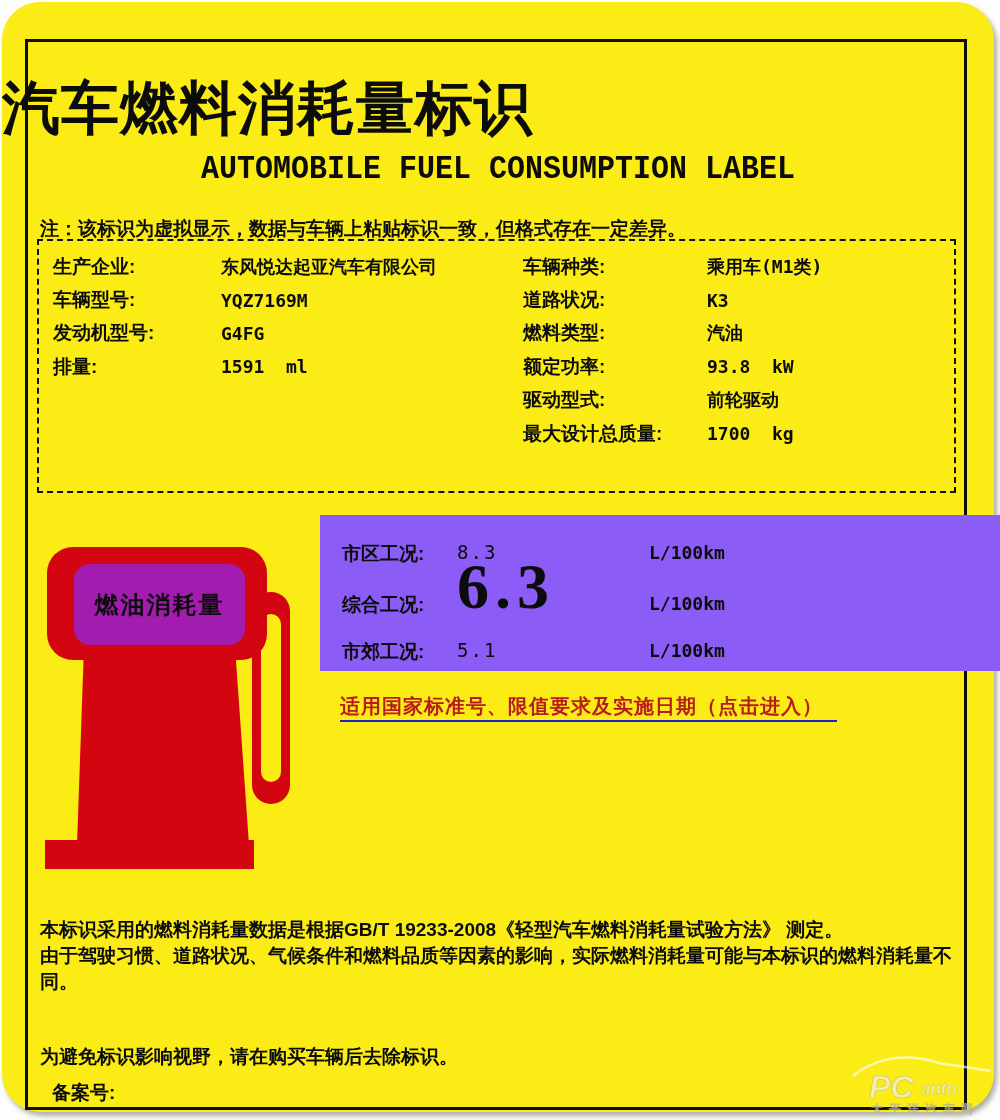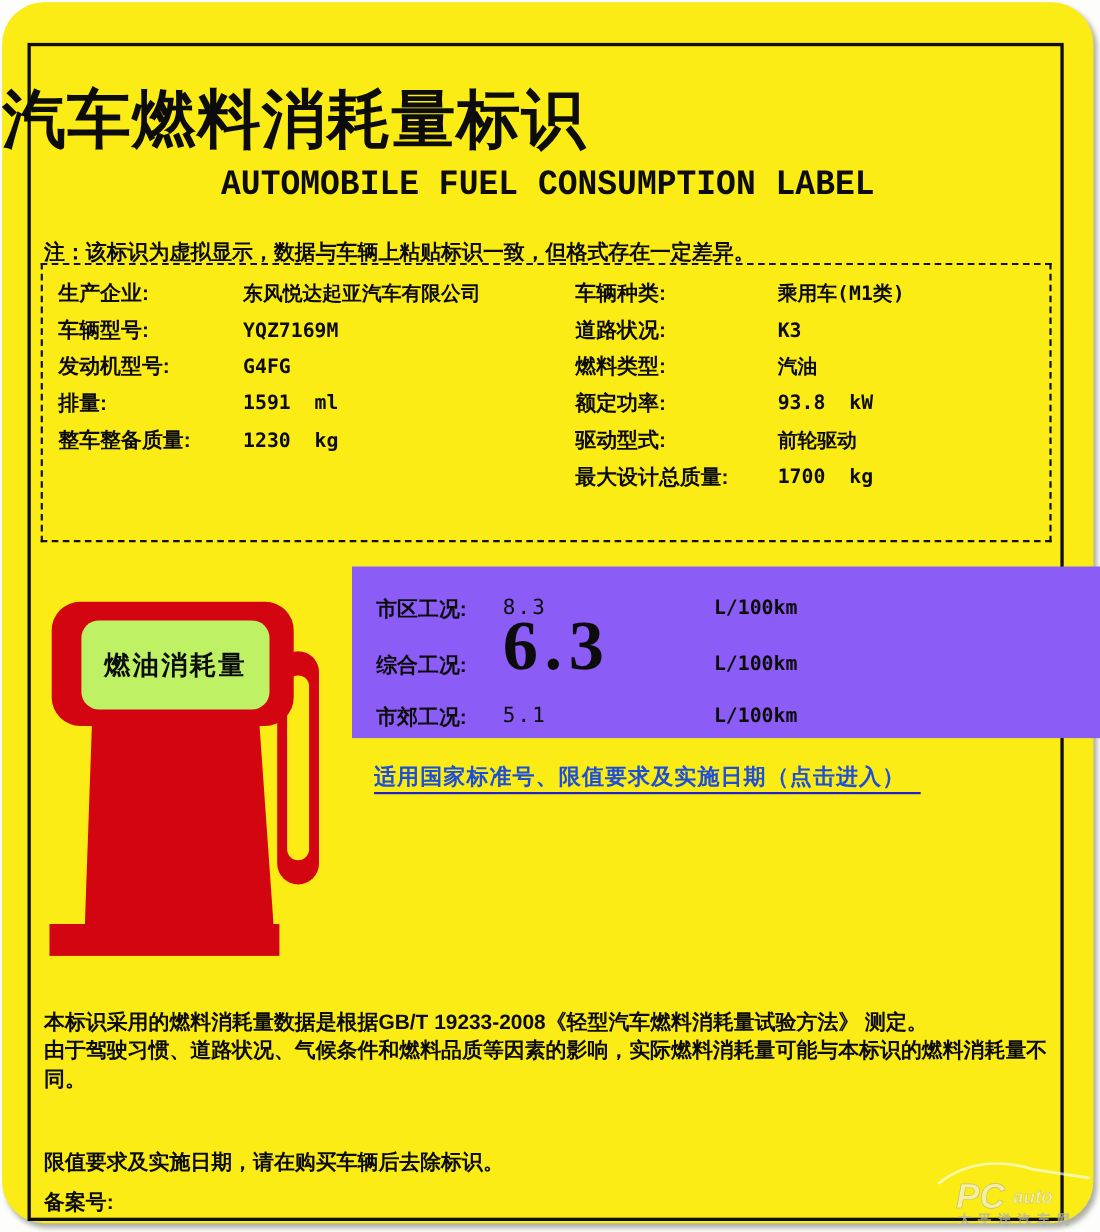--- a/index.html
+++ b/index.html
@@ -24,45 +24,45 @@
   .info-col{position:absolute;top:9px;}
   .col-left{left:14px;width:450px;}
   .col-right{left:484px;width:430px;}
   .info-row{height:33.4px;display:flex;align-items:center;font-size:19px;font-weight:bold;}
   .col-left .lbl{width:168px;flex:none;}
   .col-right .lbl{width:184px;flex:none;}
   .info-row .val{font-family:"DejaVu Sans Mono",monospace;font-size:18px;font-weight:bold;white-space:pre;}
   
   .pump{position:absolute;left:45px;top:545px;width:250px;height:325px;}
   .pump .head{position:absolute;left:0;top:0;width:220px;height:113px;background:#d20510;border-radius:26px;}
-  .pump .screen{position:absolute;left:27px;top:17px;width:171px;height:81px;background:#bef264;
+  .pump .screen{position:absolute;left:27px;top:17px;width:171px;height:81px;background:#a21caf;
                 border-radius:16px;display:flex;align-items:center;justify-content:center;}
   .pump .screen span{font-size:24px;font-weight:bold;letter-spacing:2px;}
   .pump .hose{position:absolute;left:205px;top:45px;width:38px;height:212px;background:#d20510;border-radius:19px;}
   .pump .hose-inner{position:absolute;left:9px;top:22px;width:20px;height:168px;background:#fbec15;border-radius:10px;}
   .pump .body-col{position:absolute;left:30px;top:103px;width:172px;height:195px;background:#d20510;
                   clip-path:polygon(4% 0,92% 0,100% 100%,0 100%);}
   .pump .base{position:absolute;left:-2px;top:293px;width:209px;height:29px;background:#d20510;}
   
   .white-box{position:absolute;left:318px;top:513px;width:755px;height:156px;background:#8b5cf6;}
   .c-lbl{position:absolute;left:22px;font-size:19px;font-weight:bold;}
   .c-val{position:absolute;left:137px;font-family:"DejaVu Sans Mono",monospace;
          font-size:19px;font-weight:normal;letter-spacing:2px;}
   .c-unit{position:absolute;left:329px;font-family:"DejaVu Sans Mono",monospace;
           font-size:18px;font-weight:bold;}
   .big-val{position:absolute;left:137px;top:40px;font-family:Liberation Serif, serif;
            font-size:64px;font-weight:bold;letter-spacing:6px;line-height:64px;text-align:center;}
   
   .std-link{position:absolute;left:338px;top:691px;font-size:20px;font-weight:bold;
-            color:#1d4ed8;text-decoration:none;border-bottom:2px solid #2222cc;
+            color:#b91c1c;text-decoration:none;border-bottom:2px solid #2222cc;
             padding-right:14px;letter-spacing:1px;}
   
   .notes{position:absolute;left:38px;top:915px;width:922px;font-size:19px;font-weight:bold;line-height:26px;}
   .removal{position:absolute;left:38px;top:1042px;font-size:19px;font-weight:bold;}
-  .record{position:absolute;left:38px;top:1078px;font-size:19px;font-weight:bold;}
+  .record{position:absolute;left:50px;top:1078px;font-size:19px;font-weight:bold;}
   
   .watermark{position:absolute;left:845px;top:1044px;width:152px;height:72px;opacity:.85;}
   .watermark svg{display:block;}
 </style>
 </head>
 <body>
 
 <div class="stage">
   <div class="label-card">
     <div class="inner-border"></div>
@@ -82,24 +82,20 @@
           <span class="lbl">车辆型号:</span>
           <span class="val">YQZ7169M</span>
         </div>
         <div class="info-row">
           <span class="lbl">发动机型号:</span>
           <span class="val">G4FG</span>
         </div>
         <div class="info-row">
           <span class="lbl">排量:</span>
           <span class="val">1591  ml</span>
-        </div>
-        <div class="info-row">
-          <span class="lbl">整车整备质量:</span>
-          <span class="val">1230  kg</span>
         </div>
       </div>
       <div class="info-col col-right">
         <div class="info-row">
           <span class="lbl">车辆种类:</span>
           <span class="val">乘用车(M1类)</span>
         </div>
         <div class="info-row">
           <span class="lbl">道路状况:</span>
           <span class="val">K3</span>
@@ -150,21 +146,21 @@
       <span class="c-unit" style="top:125px">L/100km</span>
     </div>
 
     <a href="#" class="std-link">适用国家标准号、限值要求及实施日期（点击进入）</a>
 
     <div class="notes">
       <div>本标识采用的燃料消耗量数据是根据GB/T 19233-2008《轻型汽车燃料消耗量试验方法》 测定。</div>
       <div>由于驾驶习惯、道路状况、气候条件和燃料品质等因素的影响，实际燃料消耗量可能与本标识的燃料消耗量不同。</div>
     </div>
 
-    <div class="removal">限值要求及实施日期，请在购买车辆后去除标识。</div>
+    <div class="removal">为避免标识影响视野，请在购买车辆后去除标识。</div>
     <div class="record">备案号:</div>
 
     <div class="watermark">
       <svg width="152" height="72" viewBox="0 0 152 72">
         <path d="M6 30 C 34 8, 66 9, 92 17 L 144 25" fill="none" stroke="#ffffff" stroke-width="2.5" opacity="0.75"></path>
         <text x="22" y="52" font-family="Liberation Sans, sans-serif" font-style="italic" font-weight="bold" font-size="32" fill="#f2f2e6" stroke="#a8a89a" stroke-width="0.6" opacity="0.8">PC</text>
         <text x="74" y="48" font-family="Liberation Sans, sans-serif" font-style="italic" font-weight="bold" font-size="17" fill="#f2f2e6" stroke="#a8a89a" stroke-width="0.4" opacity="0.8">auto</text>
         <text x="24" y="67" font-family="Liberation Sans, sans-serif" font-weight="bold" font-size="12" letter-spacing="6" fill="#e4e4d4" stroke="#b0b0a0" stroke-width="0.3" opacity="0.85">太平洋汽车网</text>
       </svg>
     </div>

